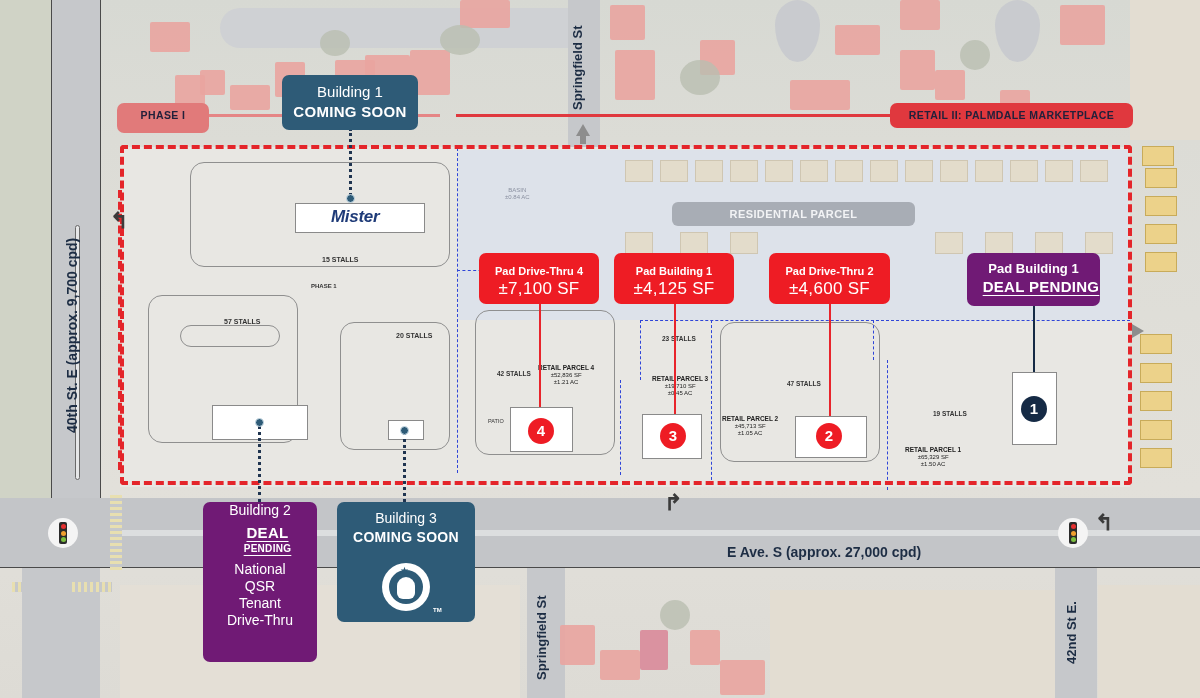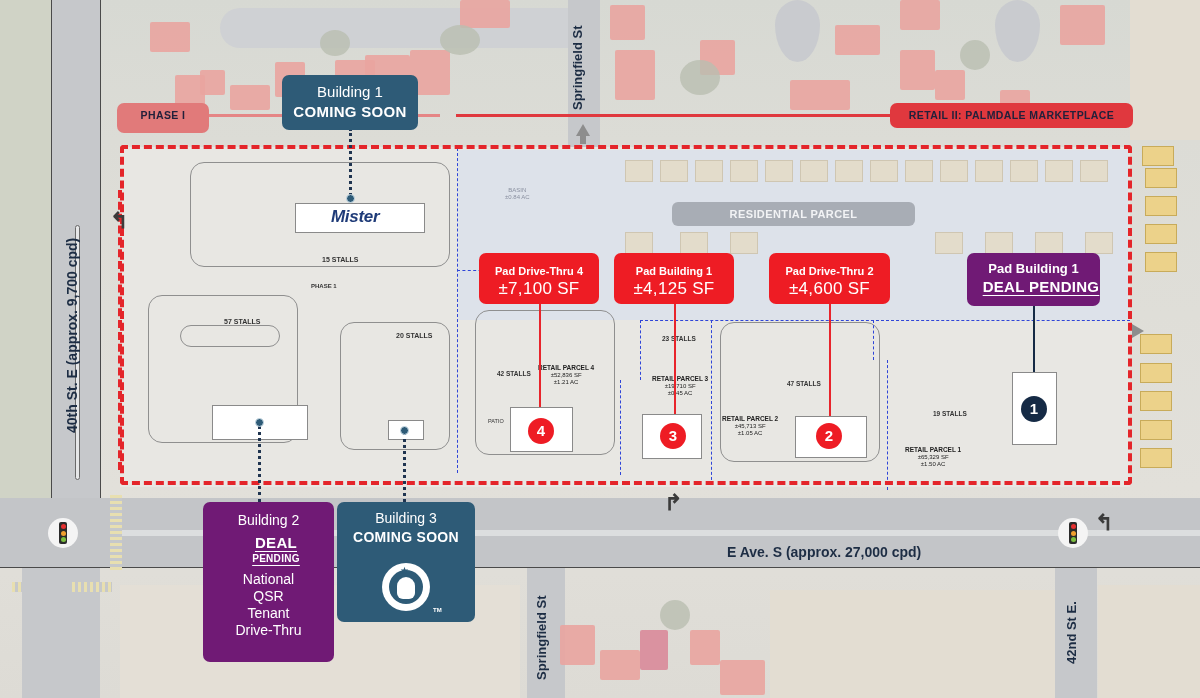--- a/index.html
+++ b/index.html
@@ -284,21 +284,21 @@
 </div>
 <div class="callout callout-red" style="left:769px;top:253px;width:121px;height:51px;">
   <span class="t1">Pad Drive-Thru 2</span>
   <span class="t2">±4,600 SF</span>
 </div>
 <div class="callout callout-navy" style="left:967px;top:253px;width:133px;height:53px;">
   <span class="t1" style="font-size:13px;font-weight:bold;margin-top:8px;">Pad Building 1</span>
   <span class="t2 underline" style="font-size:15px;margin-top:2px;">DEAL PENDING</span>
 </div>
 
-<div class="callout callout-navy" style="left:203px;top:502px;width:131px;height:160px;padding-top:10px;">
+<div class="callout callout-navy" style="left:203px;top:502px;width:114px;height:160px;">
   <span class="t1" style="font-size:14px;">Building  2</span>
   <span class="t2 underline" style="margin-top:6px;font-size:15px;">DEAL</span>
   <span class="t2 underline" style="font-size:10px;margin-top:2px;">PENDING</span>
   <span class="t1" style="font-size:14px;margin-top:7px;">National</span>
   <span class="t1" style="font-size:14px;margin-top:1px;">QSR</span>
   <span class="t1" style="font-size:14px;margin-top:1px;">Tenant</span>
   <span class="t1" style="font-size:14px;margin-top:1px;">Drive-Thru</span>
 </div>
 
 <div class="callout callout-teal" style="left:337px;top:502px;width:138px;height:120px;padding-top:8px;">

